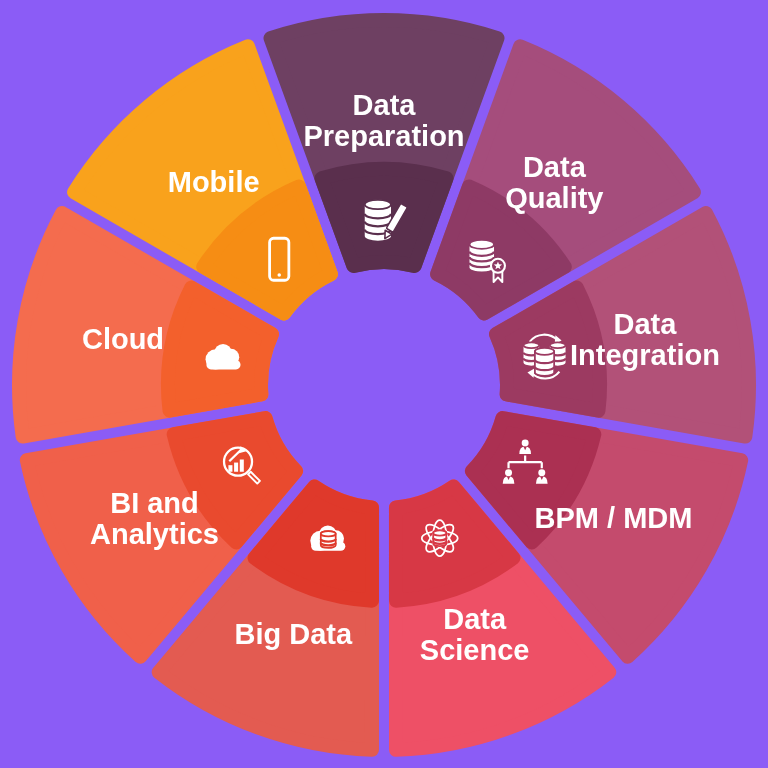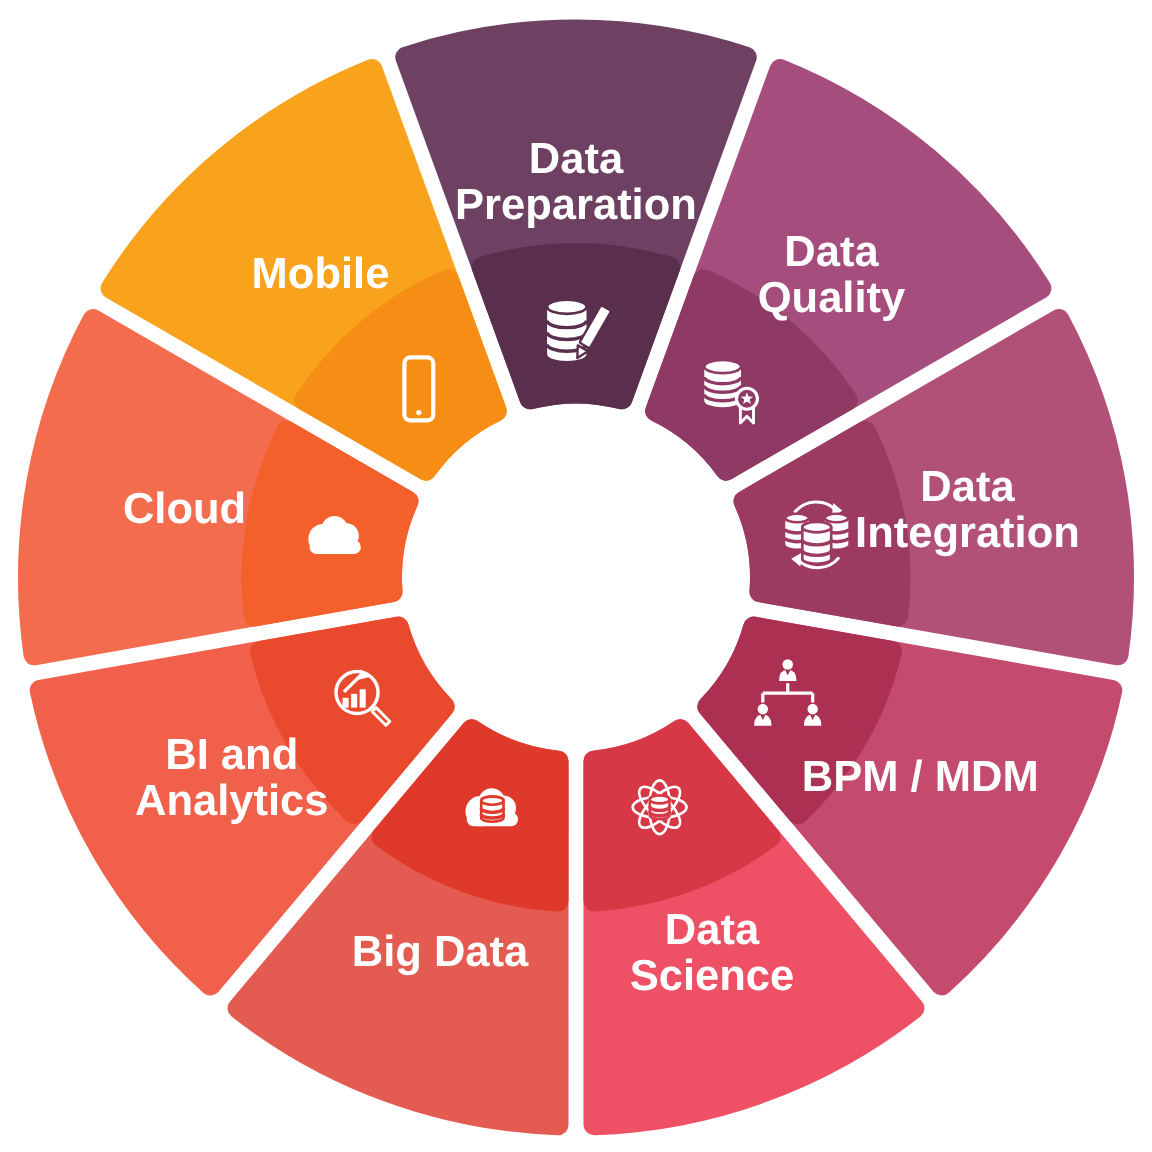--- a/index.html
+++ b/index.html
@@ -1,16 +1,16 @@
 <!DOCTYPE html>
 <html><head>
 <meta charset="utf-8">
 <style>
   html,body{margin:0;padding:0;background:#000;}
-  #stage{position:relative;width:768px;height:768px;background:#ffffff;overflow:hidden;}
+  #stage{position:relative;width:768px;height:768px;background:#8b5cf6;overflow:hidden;}
   svg{display:block;}
   text{font-family:"Liberation Sans","DejaVu Sans",sans-serif;font-weight:bold;fill:#ffffff;}
 </style>
 </head>
 <body>
 
 <div id="stage">
   <svg id="wheel-svg" width="768" height="768" viewBox="0 0 768 768">
       <g>
         <path d="M353.39,265.87 L270.50,38.09 A365,365 0 0 1 497.50,38.09 L414.61,265.87 A123,123 0 0 0 353.39,265.87 Z" fill="#6e4062" stroke="#6e4062" stroke-width="14" stroke-linejoin="round" stroke-linecap="round"></path>

